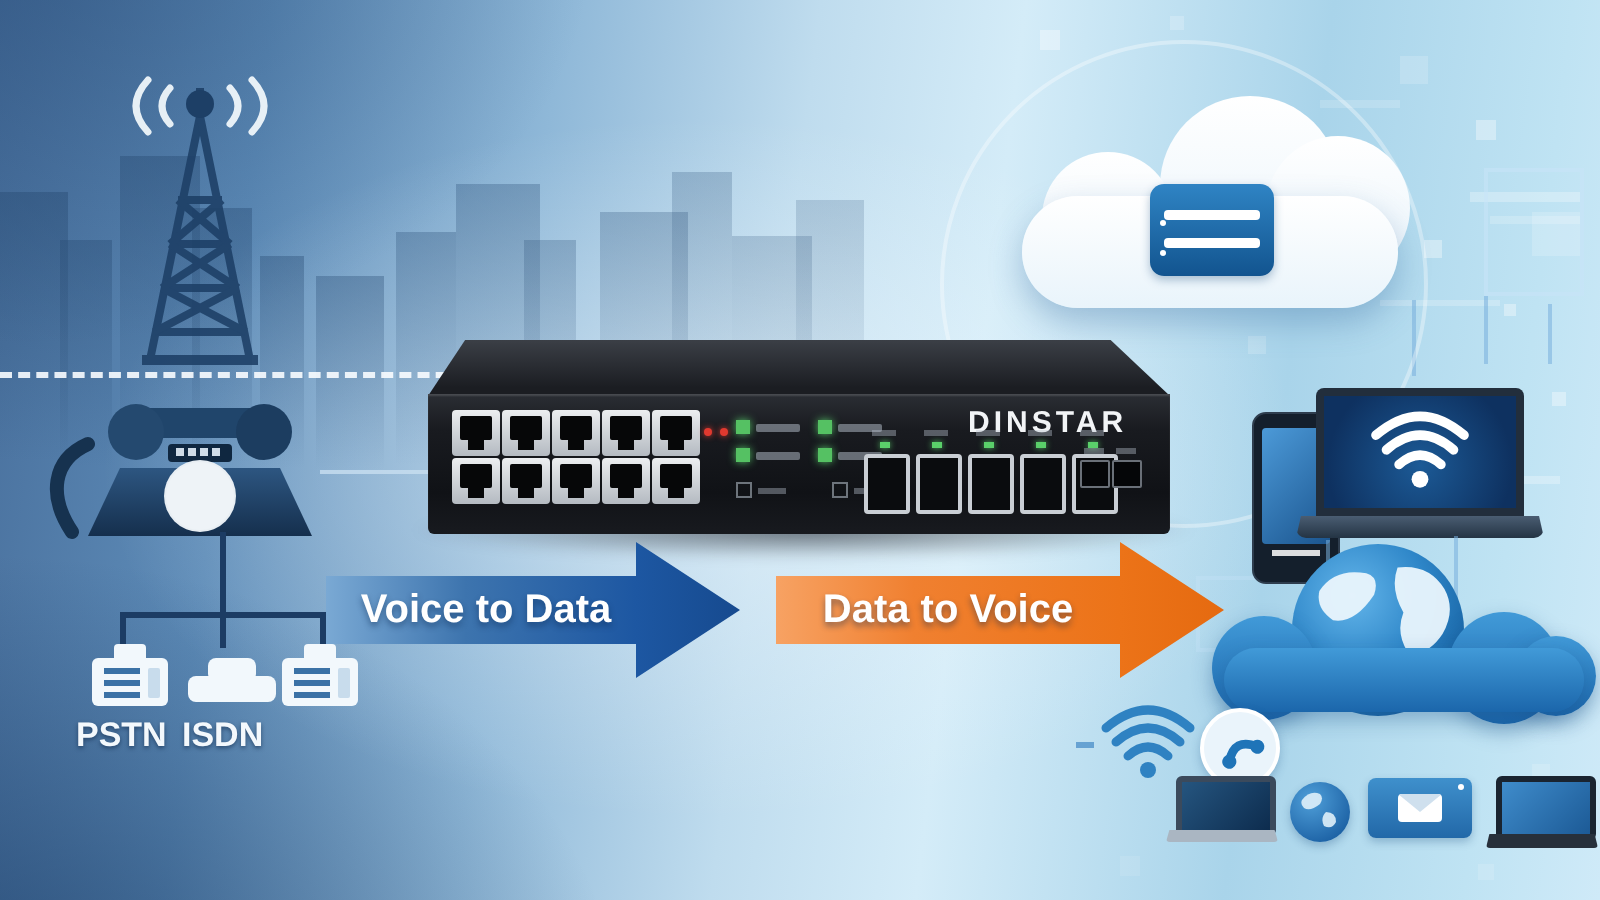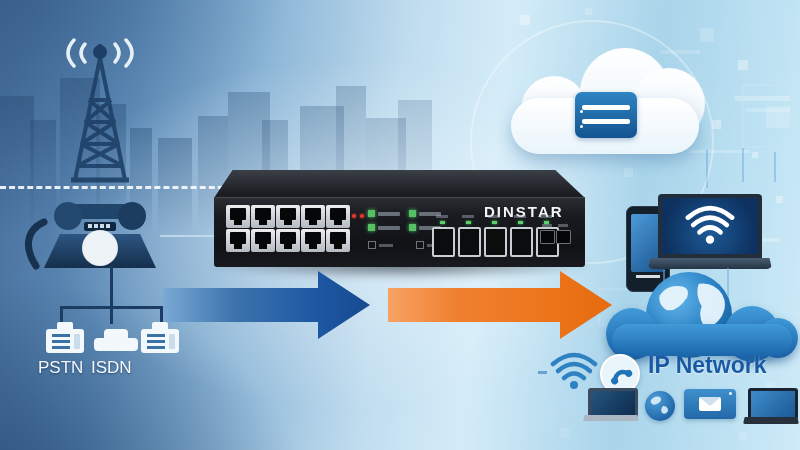--- a/index.html
+++ b/index.html
@@ -15,21 +15,21 @@
   .bldg{position:absolute;}
   .sq{position:absolute;display:block;background:rgba(255,255,255,.35);}
   .bar{position:absolute;display:block;background:rgba(255,255,255,.28);}
   .vline{position:absolute;display:block;width:2px;background:rgba(120,175,220,.55);}
   .ring{position:absolute;border:2px solid rgba(255,255,255,.35);border-radius:50%;}
   .recto{position:absolute;border:2px solid rgba(200,228,248,.55);}
   .dash{position:absolute;border-top:3px dashed rgba(248,252,255,.9);height:0;}
   
   .navline{position:absolute;background:#1c3c64;}
   .thinline{position:absolute;background:rgba(200,222,240,.8);}
-  .src-label{position:absolute;font-weight:400;font-size:17px;color:#f3f8fc;
+  .src-label{position:absolute;font-weight:700;font-size:17px;color:#f3f8fc;
              text-shadow:0 1px 2px rgba(8,30,60,.55);line-height:1.15;}
   
   .dev-shadow{position:absolute;left:203px;top:250px;width:398px;height:30px;
       background:radial-gradient(ellipse at 50% 50%, rgba(8,12,20,.55), rgba(8,12,20,0) 70%);filter:blur(3px);}
   .dev-top{position:absolute;left:214px;top:170px;width:371px;height:28px;
       clip-path:polygon(5% 0,92% 0,100% 100%,0 100%);
       background:linear-gradient(to bottom,#3b3f46,#1b1d22 85%);}
   .dev-front{position:absolute;left:214px;top:197px;width:371px;height:70px;
       background:linear-gradient(to bottom,#2b2e34 0%,#191b20 25%,#101216 70%,#181a1f 100%);
       border-radius:0 0 3px 3px;box-shadow:inset 0 1px 1px rgba(255,255,255,.14);}
@@ -338,21 +338,20 @@
           <path d="M54,12 q16,-2 24,11 q6,11 -1,23 q-8,12 -18,9 q-6,-10 -2,-20 q-7,-12 -3,-23 Z"></path>
           <path d="M22,54 q9,-1 11,8 q-4,9 -13,5 q-3,-8 2,-13 Z"></path>
         </g>
       </svg>
     </div>
     <i class="puff" style="left:0;top:46px;width:52px;height:52px;"></i>
     <i class="puff" style="left:118px;top:44px;width:56px;height:56px;"></i>
     <i class="puff" style="left:152px;top:56px;width:40px;height:40px;"></i>
     <i class="cbase" style="left:6px;top:62px;width:180px;height:32px;border-radius:18px;"></i>
   </div>
-  <div class="ip-label" style="left:648px;top:352px;">IP Network</div>
 
   <i class="bar" style="left:538px;top:371px;width:9px;height:3px;background:rgba(44,120,190,.6);"></i>
   <svg class="abs" style="left:550px;top:352px;" width="48" height="40" viewBox="0 0 48 40">
     <g stroke="#2f82c2" stroke-width="4.5" fill="none" stroke-linecap="round">
       <path d="M14,26 Q24,17 34,26"></path>
         <path d="M8,19 Q24,5 40,19"></path>
         <path d="M3,12 Q24,-6 45,12"></path>
     </g>
       <circle cx="24" cy="33" r="4" fill="#2f82c2"></circle>
   </svg>
@@ -378,15 +377,17 @@
     <div class="mail">
       <div class="env"></div>
         <i class="mail-dot"></i>
     </div>
     <i class="bl-scr" style="left:748px;top:388px;width:44px;height:26px;border-color:#1a2430;background:linear-gradient(135deg,#3f8ccb,#1c5染);background:linear-gradient(135deg,#3f8ccb,#1c5a96);"></i>
     <i class="bl-base" style="left:743px;top:417px;width:56px;height:7px;background:#27303b;"></i>
   </div>
 
   <i class="a-body" style="left:163px;width:155px;background:linear-gradient(to right,#7aa9d4,#3d74ae 45%,#1d57a2);"></i>
   <i class="a-head" style="left:318px;background:linear-gradient(to right,#1d57a2,#164a8f);"></i>
+  <div class="a-label" style="left:168px;width:150px;">Voice to Data</div>
   <i class="a-body" style="left:388px;width:172px;background:linear-gradient(to right,#f7a263,#f08030 40%,#ec7318);"></i>
   <i class="a-head" style="left:560px;background:linear-gradient(to right,#ec7318,#e56a10);"></i>
+  <div class="a-label" style="left:398px;width:152px;">Data to Voice</div>
 </div>
 
 </body></html>

